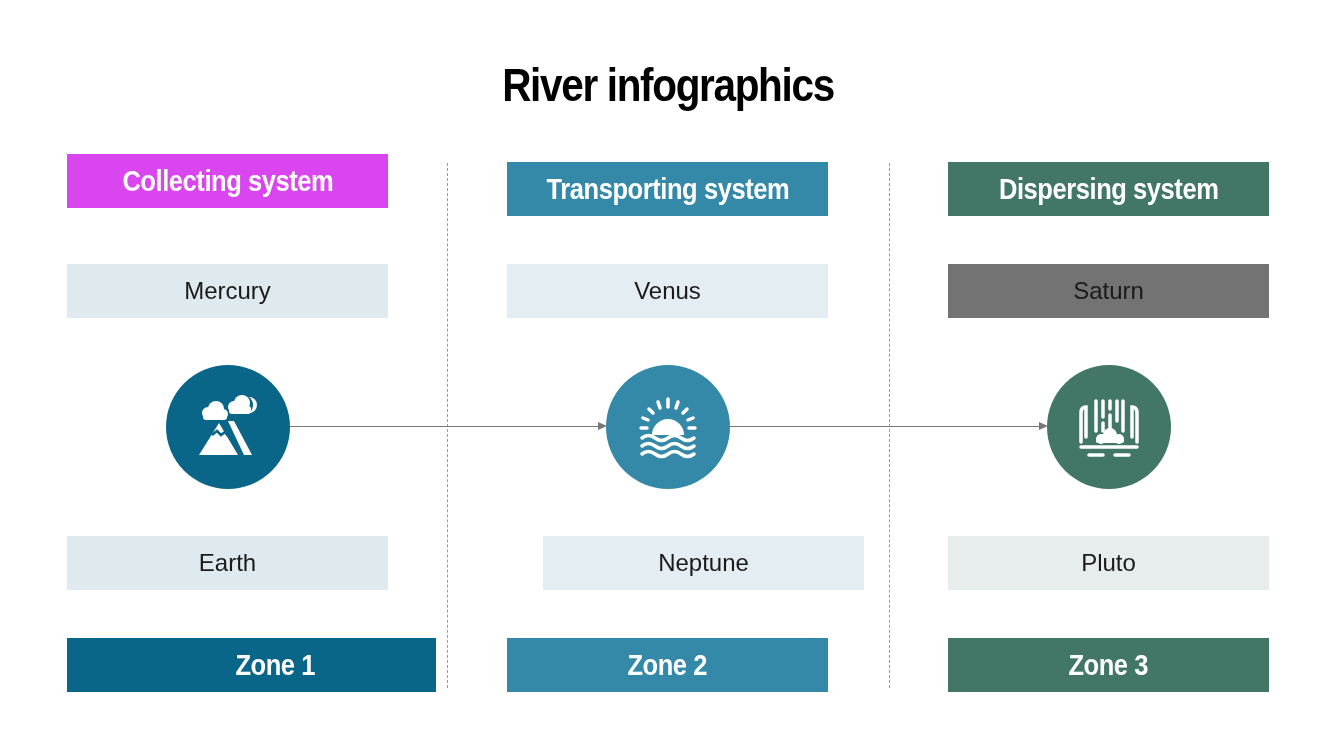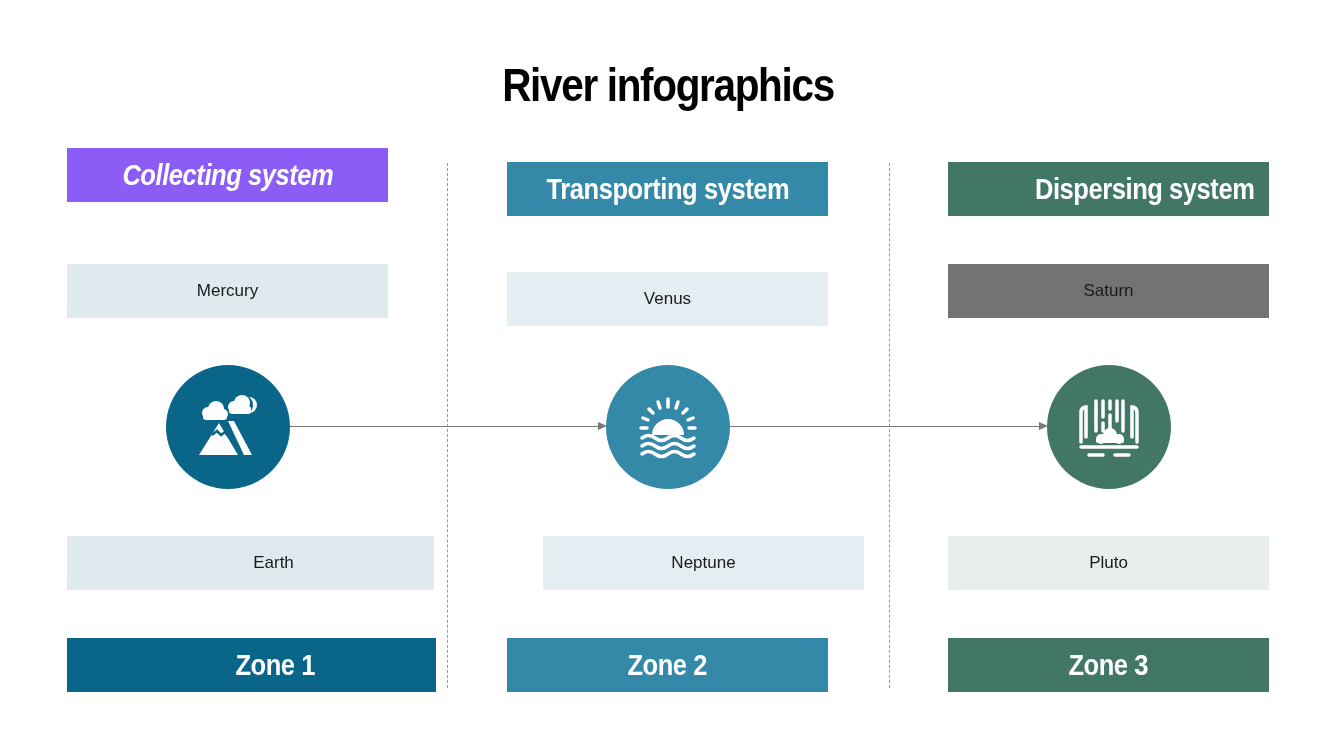--- a/index.html
+++ b/index.html
@@ -1,67 +1,67 @@
 <!DOCTYPE html>
 <html><head>
 <meta charset="utf-8">
 <style>
   html,body{margin:0;padding:0;background:#ffffff;}
   body{width:1336px;height:752px;position:relative;overflow:hidden;font-family:"Liberation Sans",sans-serif;}
   .title{position:absolute;left:0;top:58px;width:1336px;text-align:center;font-family:"Liberation Sans",sans-serif;font-weight:bold;font-size:46px;color:#000;letter-spacing:-1.5px;transform:scaleX(0.88);}
   .col{position:absolute;top:0;width:321px;}
   .hdr{position:absolute;left:0;width:321px;height:54px;color:#fff;font-weight:bold;font-size:29px;text-align:center;line-height:54px;letter-spacing:-0.5px;}
   .hdr span{display:inline-block;transform:scaleX(0.88);}
-  .lbl{position:absolute;left:0;width:321px;height:54px;font-size:17px;color:#1a1a1a;text-align:center;line-height:54px;}
+  .lbl{position:absolute;left:0;width:321px;height:54px;font-size:24px;color:#1a1a1a;text-align:center;line-height:54px;}
   .circle{position:absolute;width:124px;height:124px;border-radius:50%;}
   .circle svg{position:absolute;left:22px;top:22px;width:80px;height:80px;}
   .divider{position:absolute;top:163px;height:525px;width:0;border-left:1.5px dashed #9a9a9a;}
   .arrow{position:absolute;top:426px;height:1px;background:#777;}
   .arrowhead{position:absolute;top:422px;width:0;height:0;border-top:4.5px solid transparent;border-bottom:4.5px solid transparent;border-left:9px solid #777;}
 </style>
 </head>
 <body>
 
 <div class="title">River infographics</div>
 
 <div class="divider" style="left:447px;"></div>
 <div class="divider" style="left:889px;"></div>
 
 <div class="arrow" style="left:289px;width:310px;"></div>
 <div class="arrowhead" style="left:598px;"></div>
 <div class="arrow" style="left:730px;width:310px;"></div>
 <div class="arrowhead" style="left:1039px;"></div>
 
 <div class="col" style="left:67px;">
-  <div class="hdr" style="top:148px;background:#8b5cf6;font-style:italic;"><span>Collecting system</span></div>
+  <div class="hdr" style="top:154px;background:#d946ef;"><span>Collecting system</span></div>
   <div class="lbl" style="top:264px;background:#dfeaef;">Mercury</div>
   <div class="circle" style="left:99px;top:365px;background:#0a6688;">
     <svg viewBox="0 0 80 80">
       <g fill="#fff">
         <circle cx="20" cy="26" r="6"></circle>
           <circle cx="28" cy="22" r="8"></circle>
           <circle cx="35" cy="27" r="5"></circle>
         <rect x="15" y="26" width="24" height="7" rx="3"></rect>
         <circle cx="46" cy="20" r="6"></circle>
           <circle cx="54" cy="16" r="8"></circle>
         <rect x="41" y="19" width="22" height="8" rx="3"></rect>
         <path d="M61 10 a8 8 0 0 1 0 16 a10 10 0 0 0 0-16z"></path>
         <path d="M11 68 L31 36 L50 68 Z"></path>
         <path d="M40 34 L46 34 L64 68 L56 68 Z"></path>
       </g>
       <path d="M24 48 L29 44 L33 48 L37 45 L40 49" stroke="#0a6688" stroke-width="2.5" fill="none"></path>
     </svg>
   </div>
-  <div class="lbl" style="top:536px;background:#dfeaef;padding-left:46px;">Earth</div>
+  <div class="lbl" style="top:536px;background:#dfeaef;">Earth</div>
   <div class="hdr" style="top:638px;background:#0a6688;padding-left:48px;"><span>Zone 1</span></div>
 </div>
 
 <div class="col" style="left:507px;">
   <div class="hdr" style="top:162px;background:#3589a8;"><span>Transporting system</span></div>
-  <div class="lbl" style="top:264px;background:#e4edf2;margin-top:8px;">Venus</div>
+  <div class="lbl" style="top:264px;background:#e4edf2;">Venus</div>
   <div class="circle" style="left:99px;top:365px;background:#3589a8;">
     <svg viewBox="0 0 80 80">
       <g fill="#fff" stroke="#fff" stroke-linecap="round">
         <path d="M24 48 a16 16 0 0 1 32 0 Z" stroke="none"></path>
         <g stroke-width="3.5" fill="none">
           <line x1="40" y1="12" x2="40" y2="20"></line>
           <line x1="30" y1="15" x2="32" y2="21"></line>
           <line x1="50" y1="15" x2="48" y2="21"></line>
           <line x1="21" y1="22" x2="25" y2="26"></line>
           <line x1="59" y1="22" x2="55" y2="26"></line>
@@ -74,21 +74,21 @@
           <path d="M14 67 q6.5 -5 13 0 t13 0 t13 0 t13 0"></path>
         </g>
       </g>
     </svg>
   </div>
   <div class="lbl" style="top:536px;background:#e4edf2;margin-left:36px;">Neptune</div>
   <div class="hdr" style="top:638px;background:#3589a8;"><span>Zone 2</span></div>
 </div>
 
 <div class="col" style="left:948px;">
-  <div class="hdr" style="top:162px;background:#427768;text-align:right;"><span>Dispersing system</span></div>
+  <div class="hdr" style="top:162px;background:#427768;"><span>Dispersing system</span></div>
   <div class="lbl" style="top:264px;background:#737373;">Saturn</div>
   <div class="circle" style="left:99px;top:365px;background:#427768;">
     <svg viewBox="0 0 80 80">
       <g fill="none" stroke="#fff" stroke-width="3.5" stroke-linecap="round">
         <path d="M12 55 V26 q0 -6 5 -6 V50"></path>
         <path d="M68 55 V26 q0 -6 -5 -6 V50"></path>
         <line x1="27" y1="14" x2="27" y2="44"></line>
         <line x1="34" y1="14" x2="34" y2="30"></line>
         <line x1="34" y1="36" x2="34" y2="44"></line>
         <line x1="41" y1="14" x2="41" y2="22"></line>

